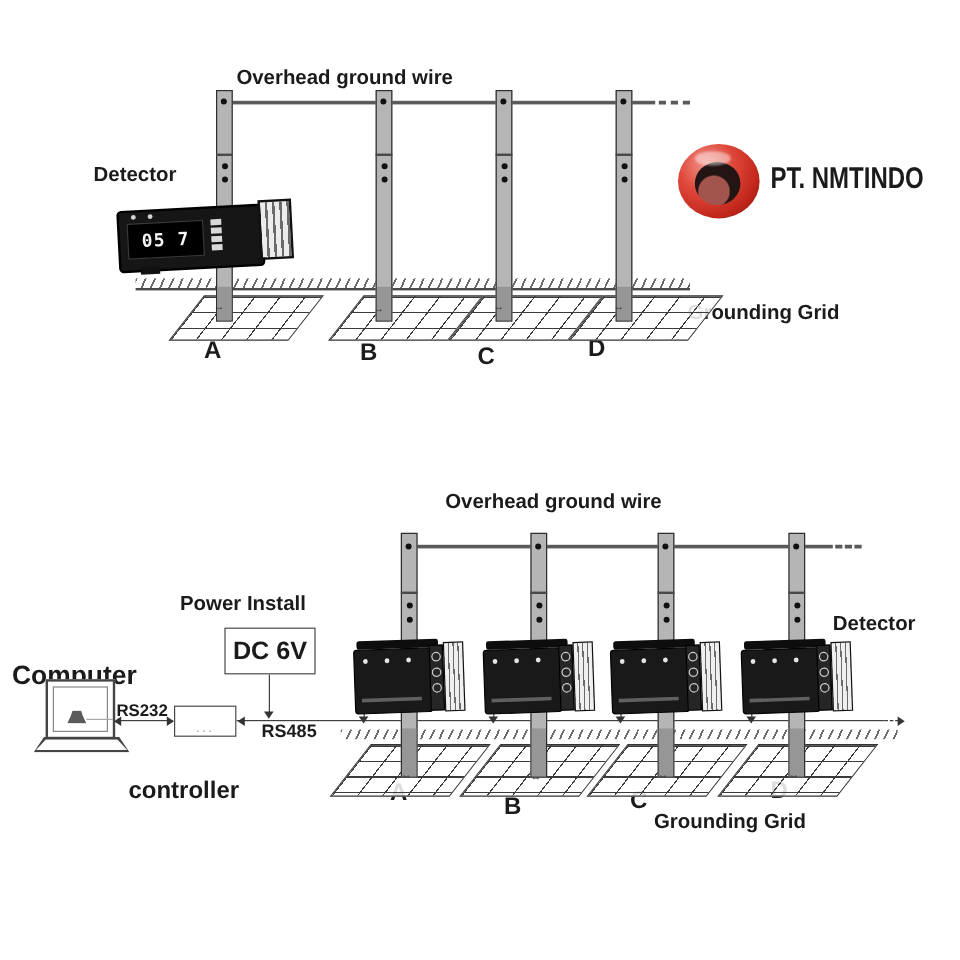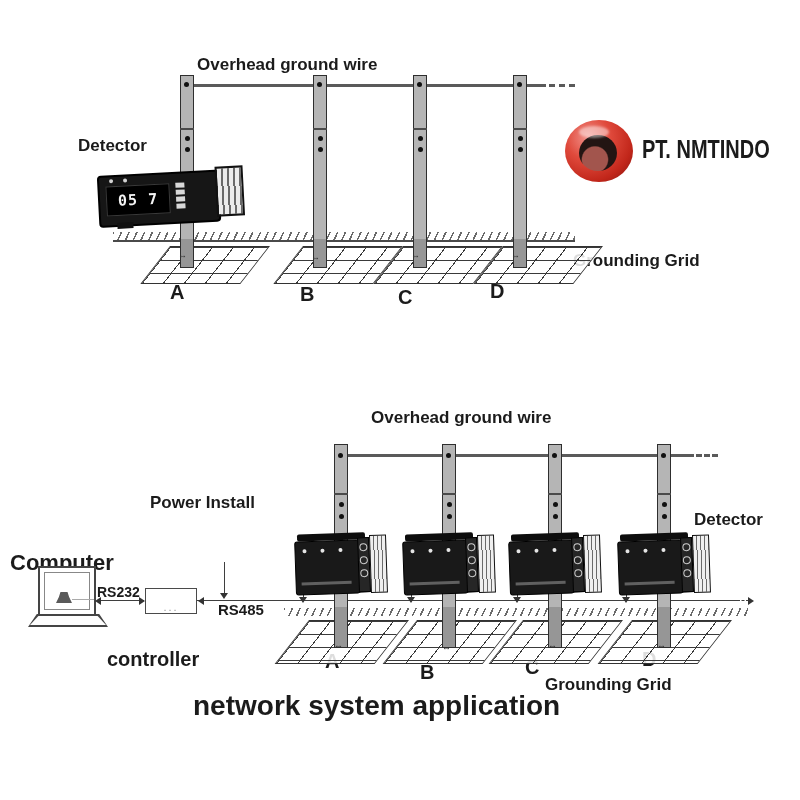--- a/index.html
+++ b/index.html
@@ -266,20 +266,21 @@
   <div class="vline" style="left:303px;top:592px;height:7px"></div>
     <div class="arr-d" style="left:299px;top:597px"></div>
   <div class="vline" style="left:411px;top:592px;height:7px"></div>
     <div class="arr-d" style="left:407px;top:597px"></div>
   <div class="vline" style="left:517px;top:592px;height:7px"></div>
     <div class="arr-d" style="left:513px;top:597px"></div>
   <div class="vline" style="left:626px;top:592px;height:7px"></div>
     <div class="arr-d" style="left:622px;top:597px"></div>
 
   <div class="lbl" style="left:150px;top:494px;font-size:17px">Power Install</div>
+  <div class="wbox" id="dc6v" style="left:187px;top:523px;width:76px;height:39px">DC 6V</div>
   <div class="vline" style="left:224px;top:562px;height:33px"></div>
   <div class="arr-d" style="left:220px;top:593px"></div>
 
   <div class="lbl" style="left:10px;top:552px;font-size:22px">Computer</div>
   <div id="monitor">
     <div class="scr"></div>
       <div class="spk"></div>
       <div class="sline"></div>
   </div>
   <div id="monbase">
@@ -309,15 +310,14 @@
   <div class="dim" style="left:442px;top:642px">↔</div>
   <div class="dim" style="left:548px;top:640px">↔</div>
   <div class="dim" style="left:657px;top:640px">↔</div>
 
   <div class="lbl" style="left:325px;top:651px;font-size:20px">A</div>
   <div class="lbl" style="left:420px;top:662px;font-size:20px">B</div>
   <div class="lbl" style="left:525px;top:657px;font-size:20px">C</div>
   <div class="lbl" style="left:642px;top:649px;font-size:20px">D</div>
   <div class="lbl" style="left:545px;top:676px;font-size:17px">Grounding Grid</div>
 
-  <div class="lbl" style="left:193px;top:692px;font-size:28px">network system application</div>
 
 </div>
 
 </body></html>

